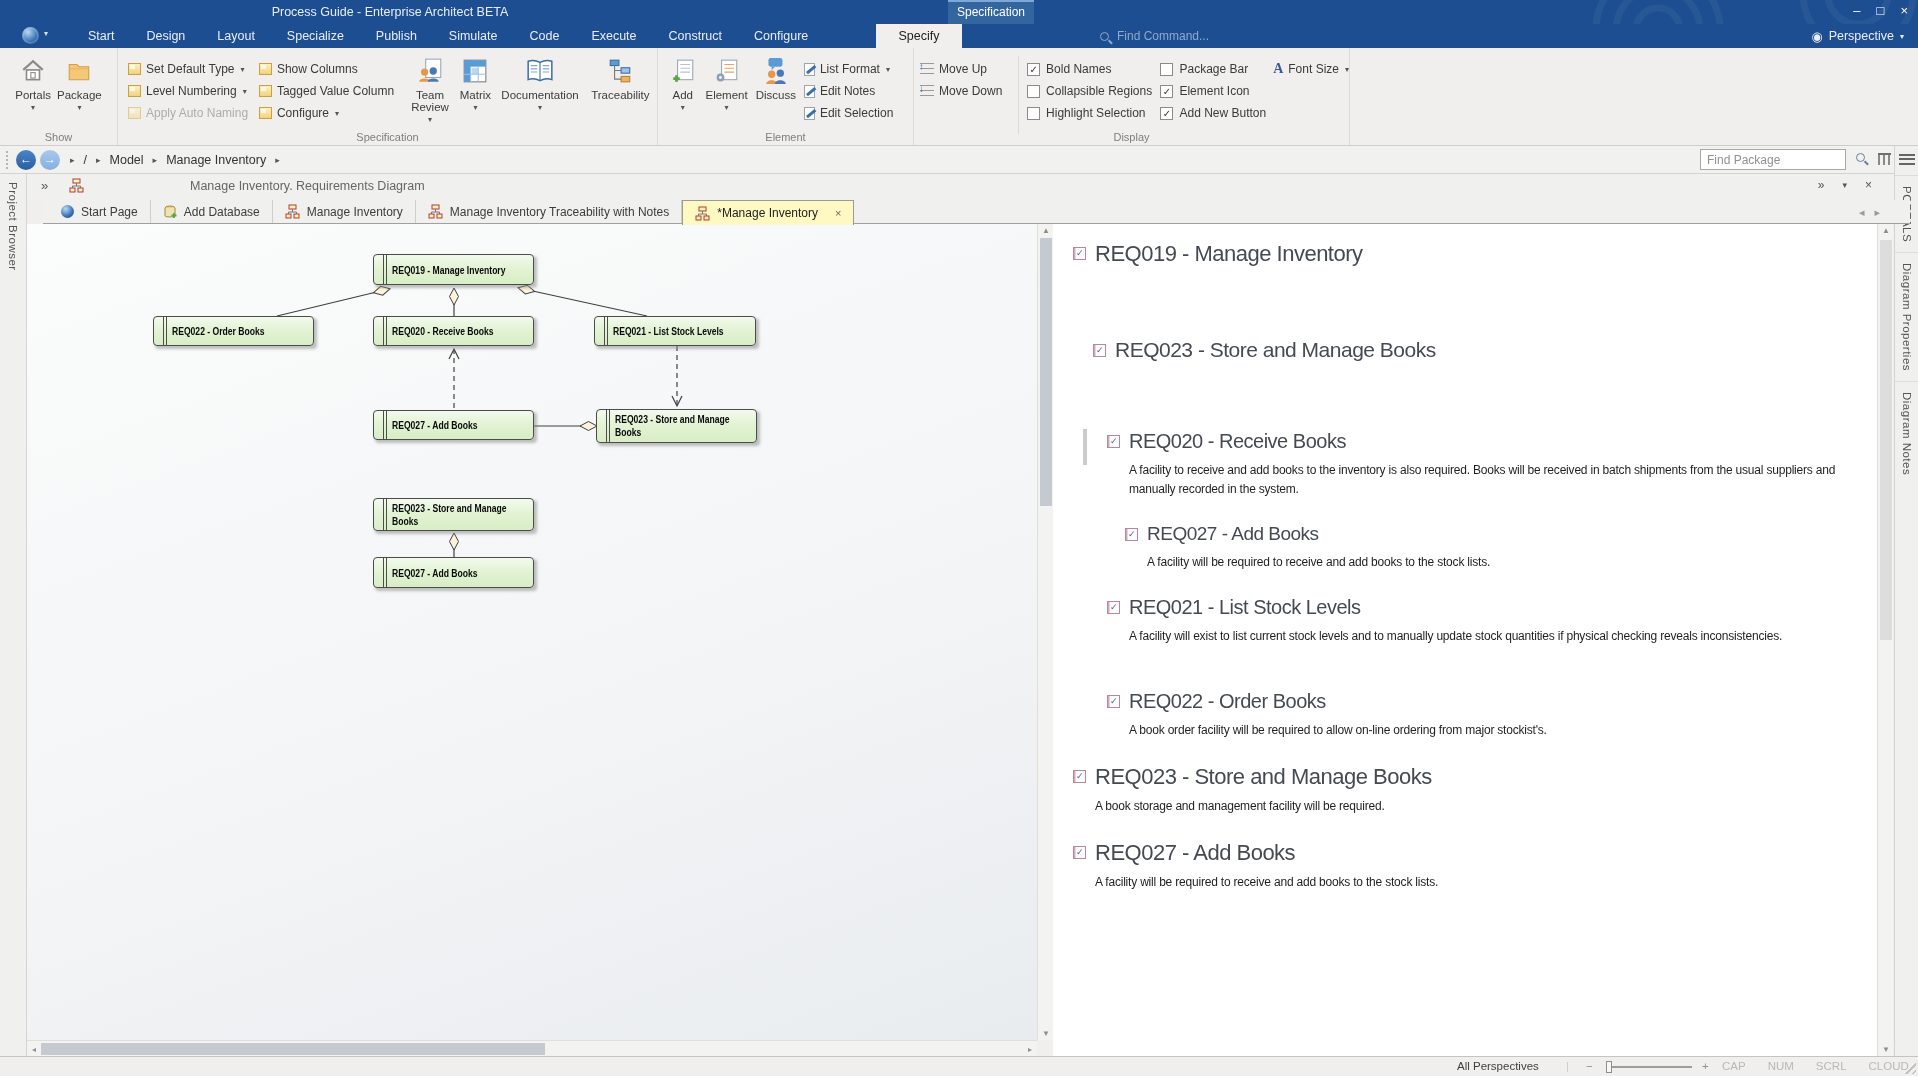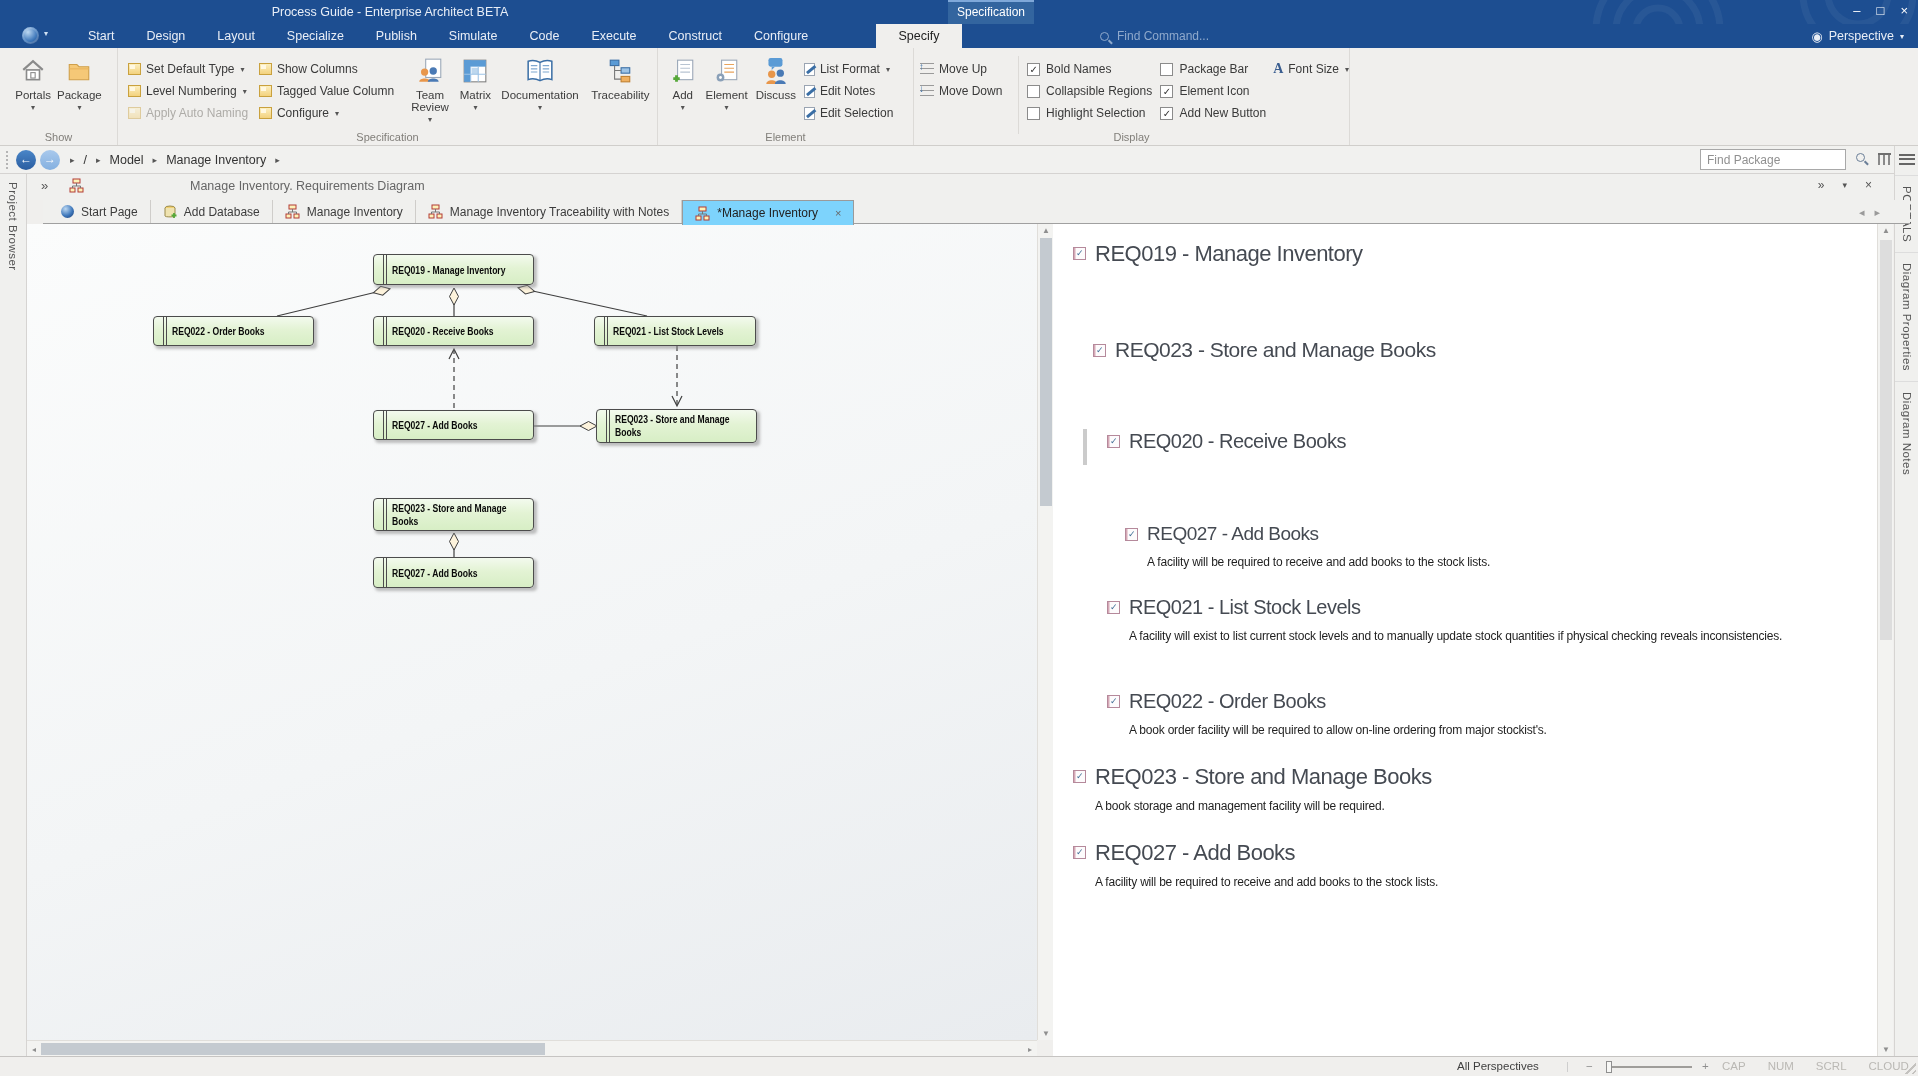--- a/index.html
+++ b/index.html
@@ -91,21 +91,21 @@
   .rstab:first-of-type { border-top:none; }
 
   
   .captionrow { position:absolute; left:27px; top:174px; width:1867px; height:26px; background:#f0f0ee; }
   .captionrow .chev { position:absolute; left:14px; top:4px; color:#555; font-size:13px; }
   .captionrow .dicon { position:absolute; left:42px; top:4px; }
   .caption-text { position:absolute; left:163px; top:5px; font-size:12.5px; color:#666; }
   .cap-right { position:absolute; right:22px; top:4px; display:flex; gap:18px; color:#555; font-size:12px; }
   .tabrow { position:absolute; left:43px; top:200px; width:1867px; height:24px; background:#f0f0ee; border-bottom:1px solid #a0a0a0; display:flex; padding-left:6px; }
   .dtab { display:flex; align-items:center; gap:7px; padding:0 12px; font-size:12px; color:#3c3c3c; border-right:1px solid #cfcdca; cursor:default; white-space:nowrap; }
-  .dtab.active { position:relative; z-index:2; background:#7dd3fc; border:1px solid #9a9a9a; border-bottom:none; height:25px; color:#222; }
+  .dtab.active { position:relative; z-index:2; background:#fef9c3; border:1px solid #9a9a9a; border-bottom:none; height:25px; color:#222; }
   .dtab .x { color:#666; font-size:11px; margin-left:10px; }
   .tab-nav { position:absolute; right:30px; top:6px; color:#9a9a9a; font-size:11px; display:flex; gap:10px; }
   .sphere { display:inline-block; width:13px; height:13px; border-radius:50%;
      background:radial-gradient(circle at 35% 30%, #bcd8f2, #3f78bb 55%, #1b3f78 95%); }
 
   
   .canvas { position:absolute; left:27px; top:224px; width:1010px; height:816px; background:linear-gradient(160deg,#fbfcfc 0%,#f3f5f6 55%,#e9ecef 100%); overflow:hidden; }
   .reqbox { position:absolute; border:1.4px solid #4c4c4c; border-radius:4px;
      background:linear-gradient(180deg,#f3faee 0%,#e3f3d4 45%,#d7eec5 100%);
      box-shadow:2.5px 2.5px 3px rgba(140,140,140,.55); }
@@ -617,20 +617,21 @@
         </div>
     </div>
     <div class="sec lv2" style="top:205px">
       <span class="selbar"></span>
       <div class="shead">
           <span class="reqico">
             <i>✓</i>
           </span>
           <span>REQ020 - Receive Books</span>
         </div>
+      <div class="sbody">A facility to receive and add books to the inventory is also required. Books will be received in batch shipments from the usual suppliers and manually recorded in the system.</div>
     </div>
     <div class="sec lv3" style="top:298px">
       <div class="shead">
           <span class="reqico">
             <i>✓</i>
           </span>
           <span>REQ027 - Add Books</span>
         </div>
       <div class="sbody">A facility will be required to receive and add books to the stock lists.</div>
     </div>

